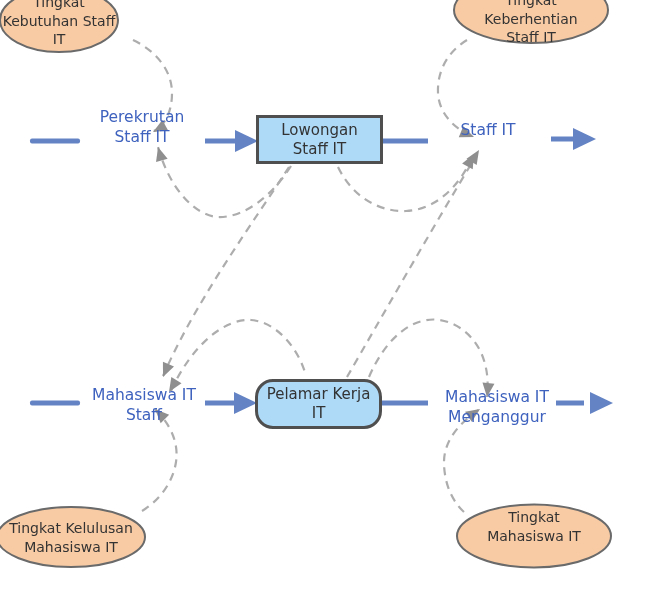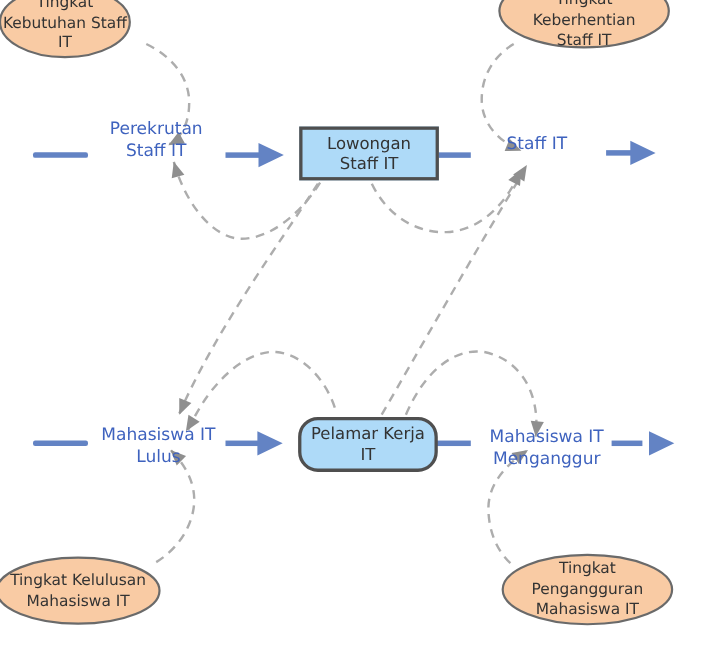--- a/index.html
+++ b/index.html
@@ -17,21 +17,21 @@
   }
   svg.layer{position:absolute;left:0;top:0;}
   .link{fill:none;stroke:var(--link_gray);stroke-width:2.2;stroke-dasharray:8 6;}
   .ah{fill:var(--arrowhead_gray);}
   .pipe{fill:var(--flow_blue);}
   .conv{fill:var(--converter_fill);stroke:var(--converter_border);stroke-width:2;}
   .stock{
     position:absolute;box-sizing:border-box;
     background:var(--stock_fill);border:3px solid var(--stock_border);
     display:flex;flex-direction:column;align-items:center;justify-content:center;
-    color:var(--text_dark);font-size:15px;line-height:19px;text-align:center;margin-left:16px;
+    color:var(--text_dark);font-size:15px;line-height:19px;text-align:center;
   }
   .flowlabel{
     position:absolute;width:170px;text-align:center;
     color:var(--label_blue);font-size:15.5px;line-height:20px;
   }
   .convlabel{
     position:absolute;text-align:center;color:var(--text_dark);
     font-size:14px;line-height:18.5px;white-space:nowrap;
   }
   .flowlabel span,.convlabel span,.stock span{display:block;}
@@ -96,21 +96,21 @@
 
   <div class="flowlabel" style="left:57px;top:107px;">
     <span>Perekrutan</span>
     <span>Staff IT</span>
   </div>
   <div class="flowlabel" style="left:403px;top:120px;">
     <span>Staff IT</span>
   </div>
   <div class="flowlabel" style="left:59px;top:385px;">
     <span>Mahasiswa IT</span>
-    <span>Lulus</span>
+    <span>Staff</span>
   </div>
   <div class="flowlabel" style="left:412px;top:387px;">
     <span>Mahasiswa IT</span>
     <span>Menganggur</span>
   </div>
 
   <div class="convlabel" style="left:-16px;top:-7px;width:150px;">
     <span>Tingkat</span>
     <span>Kebutuhan Staff</span>
     <span>IT</span>
@@ -119,17 +119,16 @@
     <span>Tingkat</span>
     <span>Keberhentian</span>
     <span>Staff IT</span>
   </div>
   <div class="convlabel" style="left:-9px;top:519px;width:160px;">
     <span>Tingkat Kelulusan</span>
     <span>Mahasiswa IT</span>
   </div>
   <div class="convlabel" style="left:454px;top:508px;width:160px;">
     <span>Tingkat</span>
-    <span>Pengangguran</span>
     <span>Mahasiswa IT</span>
   </div>
 
 </div>
 
 </body></html>

